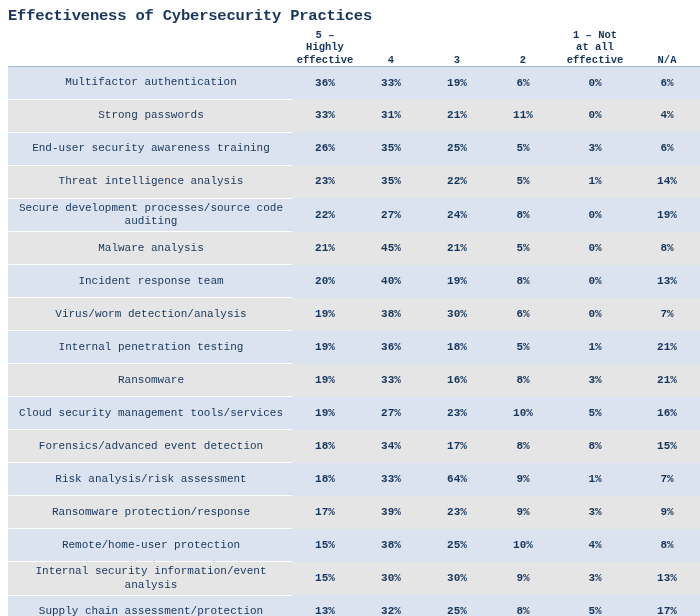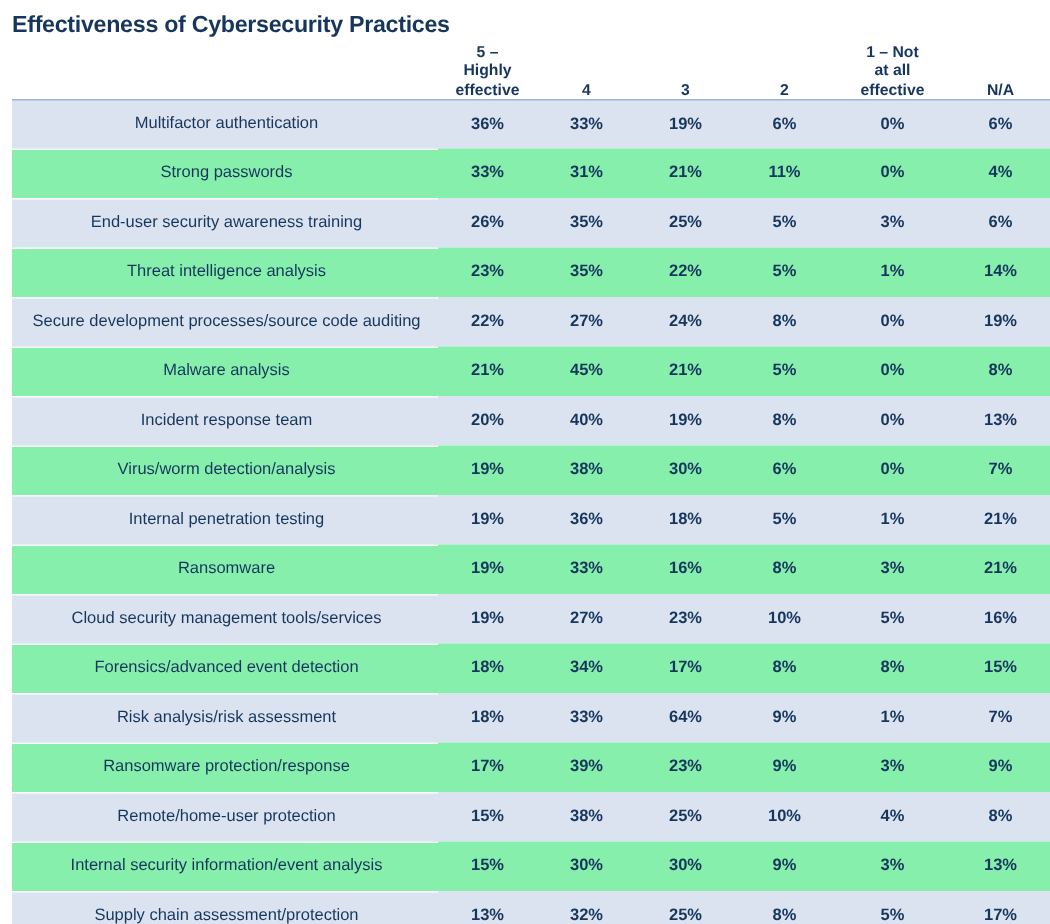--- a/index.html
+++ b/index.html
@@ -13,20 +13,21 @@
     font-family: "Liberation Sans", sans-serif;
     color: #1b3a5c;
     overflow: hidden;
   }
   .page {
     width: 700px;
     height: 584px;
     box-sizing: border-box;
     padding: 6px 8px 0 8px;
     position: relative;
+    font-family: Liberation Mono, monospace;
   }
   .title {
     font-size: 15.5px;
     font-weight: bold;
     color: #17365d;
     letter-spacing: -0.2px;
     margin: 2px 0 3px 0;
     line-height: 1.15;
   }
   .subtitle {
@@ -74,21 +75,21 @@
   }
   tbody td.val {
     text-align: center;
     font-weight: bold;
     font-size: 11px;
   }
   tbody tr.shaded td {
     background: #dbe3f0;
   }
   tbody tr.plain td {
-    background: #86efac;
+    background: #e5e5e5;
   }
   tbody tr td.label {
     border-bottom: 1px solid #ffffff;
   }
   .two-line { line-height: 1.18; }
 </style>
 </head>
 <body>
 
 <div class="page">

